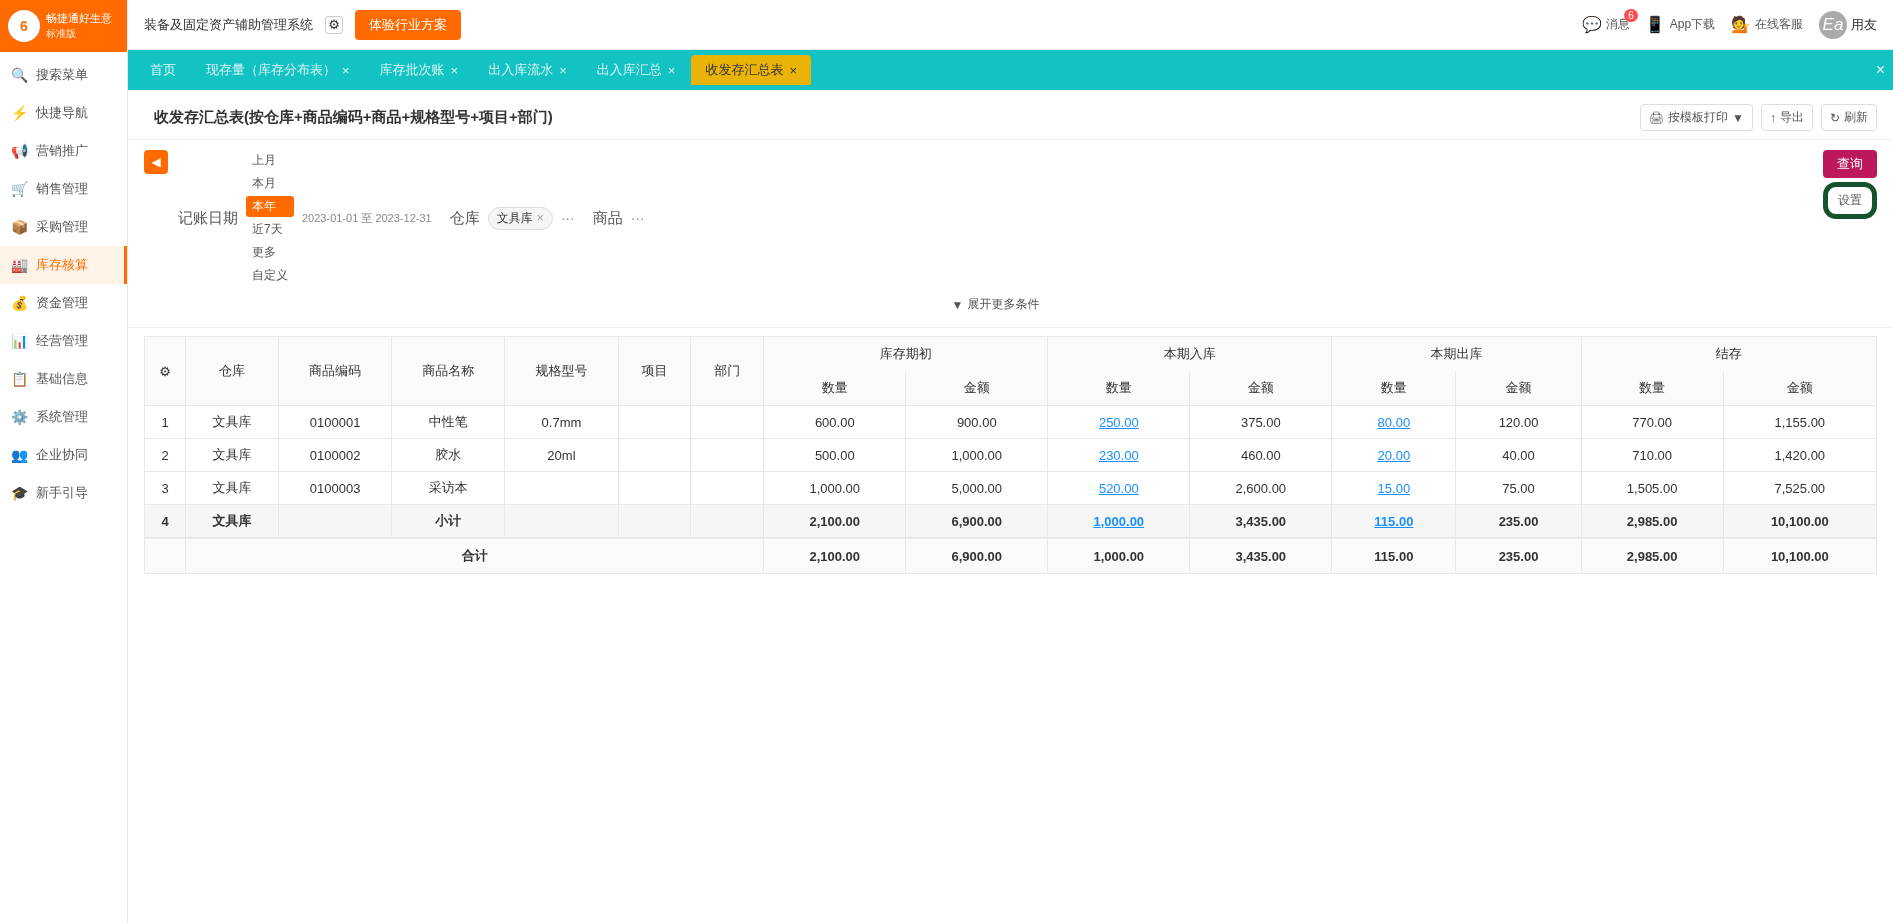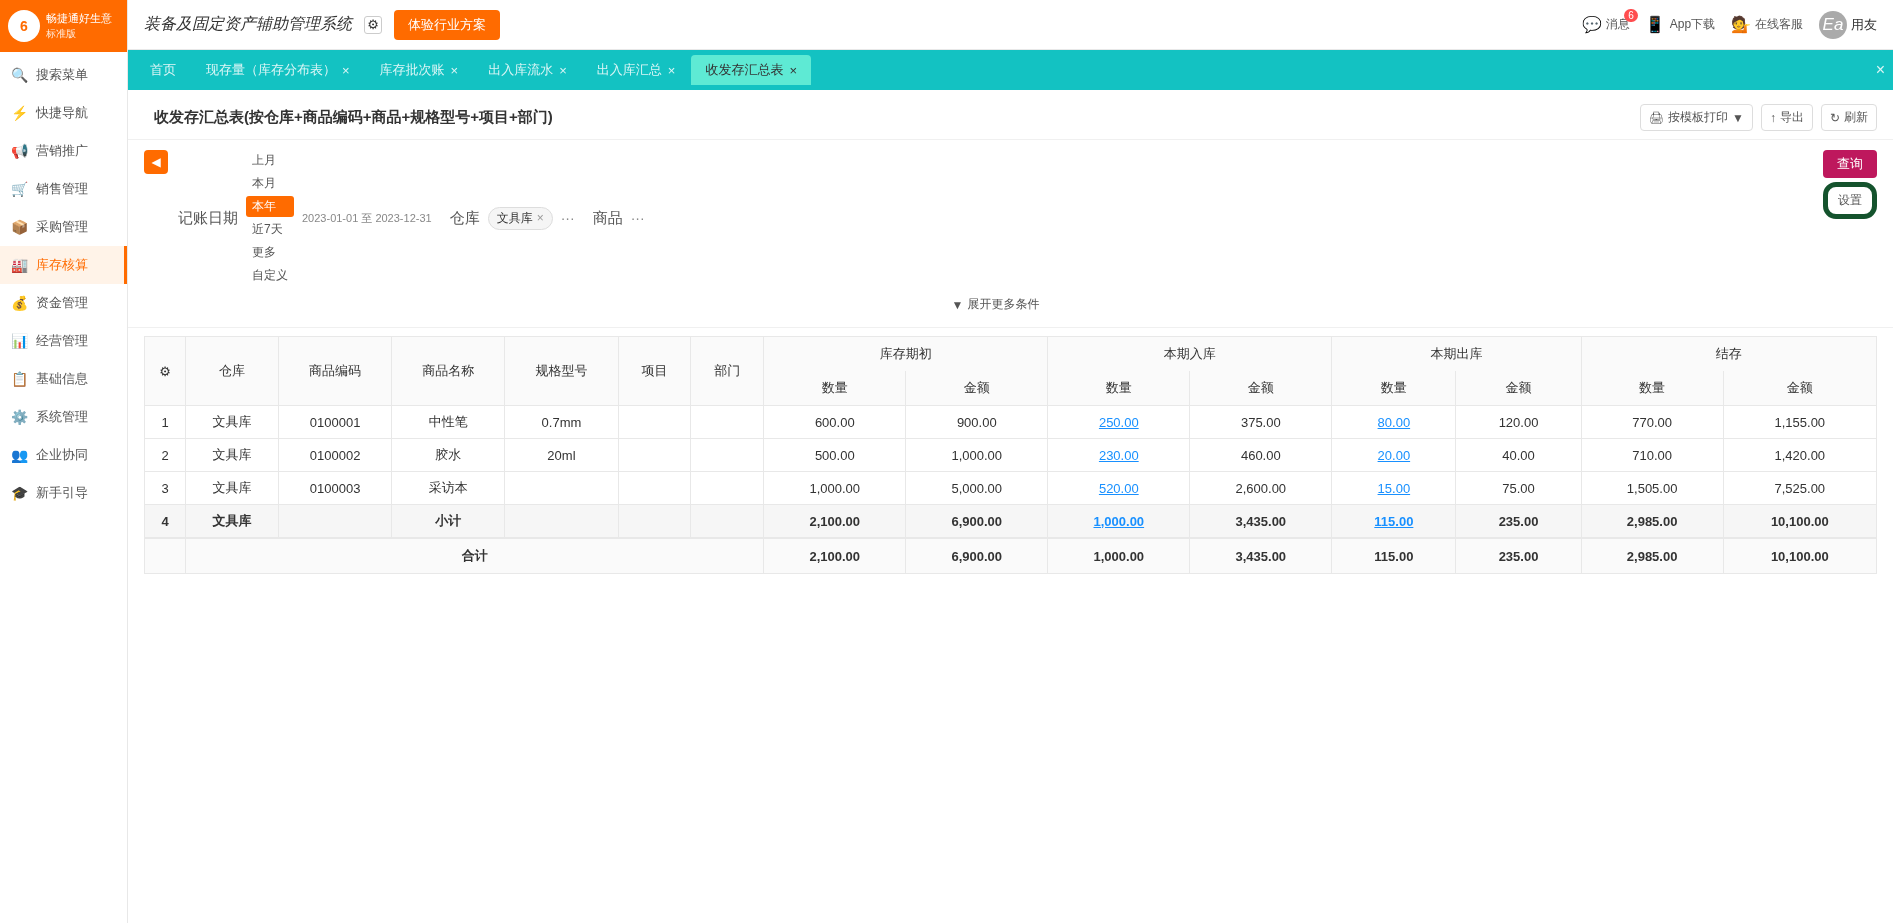--- a/index.html
+++ b/index.html
@@ -25,21 +25,21 @@
     .topbar-actions { display: flex; align-items: center; gap: 16px; margin-left: auto; }
     .topbar-action { display: flex; align-items: center; gap: 4px; color: #555; font-size: 12px; cursor: pointer; position: relative; }
     .badge { background: #ff4d4f; color: #fff; border-radius: 8px; font-size: 10px; padding: 1px 4px; position: absolute; top: -6px; right: -8px; }
     .topbar-user { display: flex; align-items: center; gap: 4px; }
     .avatar { width: 28px; height: 28px; border-radius: 50%; background: #ccc; display: flex; align-items: center; justify-content: center; font-size: 11px; color: #fff; }
     .user-label { font-size: 13px; color: #333; }
 
     
     .tabbar { height: 40px; background: #13c2c2; display: flex; align-items: center; padding: 0 8px; gap: 2px; overflow-x: auto; }
     .tab { display: flex; align-items: center; gap: 6px; padding: 6px 14px; border-radius: 4px 4px 0 0; cursor: pointer; font-size: 13px; color: rgba(255,255,255,0.85); white-space: nowrap; }
-    .tab.active { background: #5eead4; color: #333; justify-content: space-between; }
+    .tab.active { background: #eab308; color: #333; justify-content: space-between; }
     .tab-close-btn { background: none; border: none; cursor: pointer; color: inherit; font-size: 13px; padding: 0; line-height: 1; }
     .tabbar-close-all { margin-left: auto; color: rgba(255,255,255,0.85); cursor: pointer; font-size: 16px; }
 
     
     .content { flex: 1; background: #f5f6fa; overflow: auto; padding: 0; }
     .page-container { background: #fff; margin: 0; padding: 0; min-height: 100%; }
 
     
     .page-header { padding: 14px 16px 8px; border-bottom: 1px solid #f0f0f0; display: flex; align-items: center; justify-content: space-between; }
     .page-title { font-size: 15px; font-weight: bold; color: #333; margin-left: 10px; }
@@ -138,21 +138,21 @@
     <div class="sidebar-item">
       <span class="sidebar-item-icon">🎓</span>
       <span>新手引导</span>
     </div>
   </nav>
 </div>
 
 <div class="main">
 
   <div class="topbar">
-    <span style="font-size:16px;color:#333;font-style:italic;">装备及固定资产辅助管理系统</span>
+    <span style="font-size:13px;color:#333;">装备及固定资产辅助管理系统</span>
     <div style="display:flex;align-items:center;gap:6px;">
       <div style="width:18px;height:18px;border:1px solid #ccc;border-radius:3px;display:flex;align-items:center;justify-content:center;cursor:pointer;">⚙</div>
     </div>
     <button class="topbar-trial-btn">体验行业方案</button>
     <div class="topbar-actions">
       <div class="topbar-action">
         <span style="font-size:16px;">💬</span>
         <span>消息</span>
         <span class="badge">6</span>
       </div>

